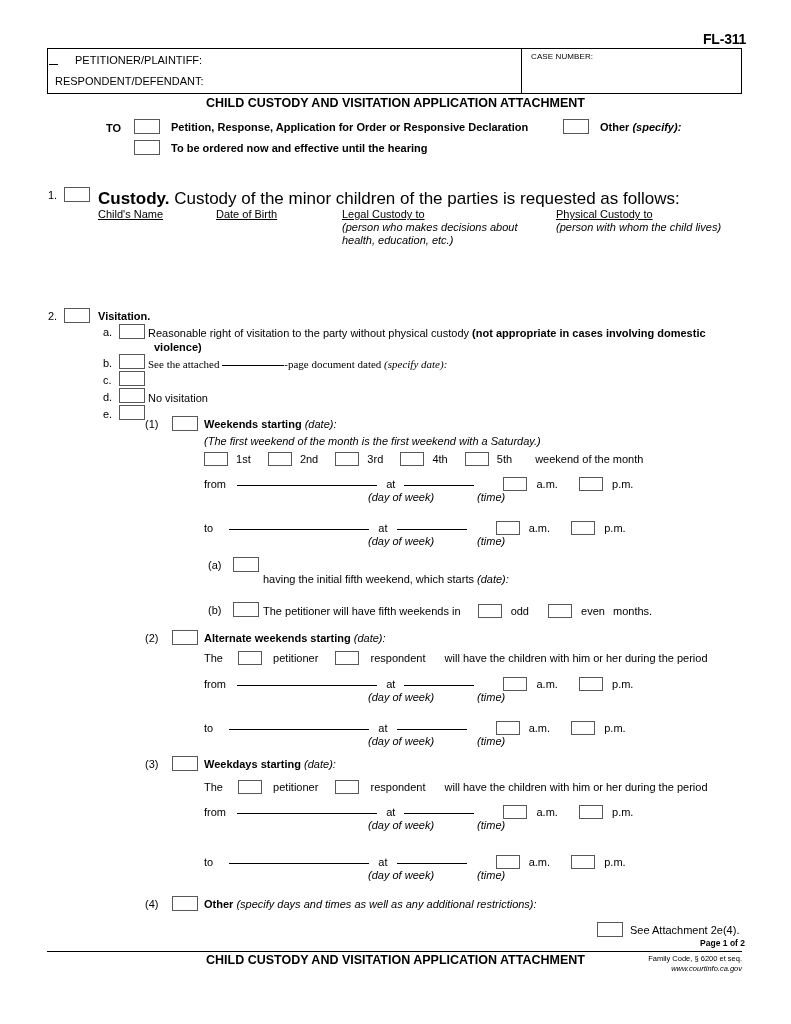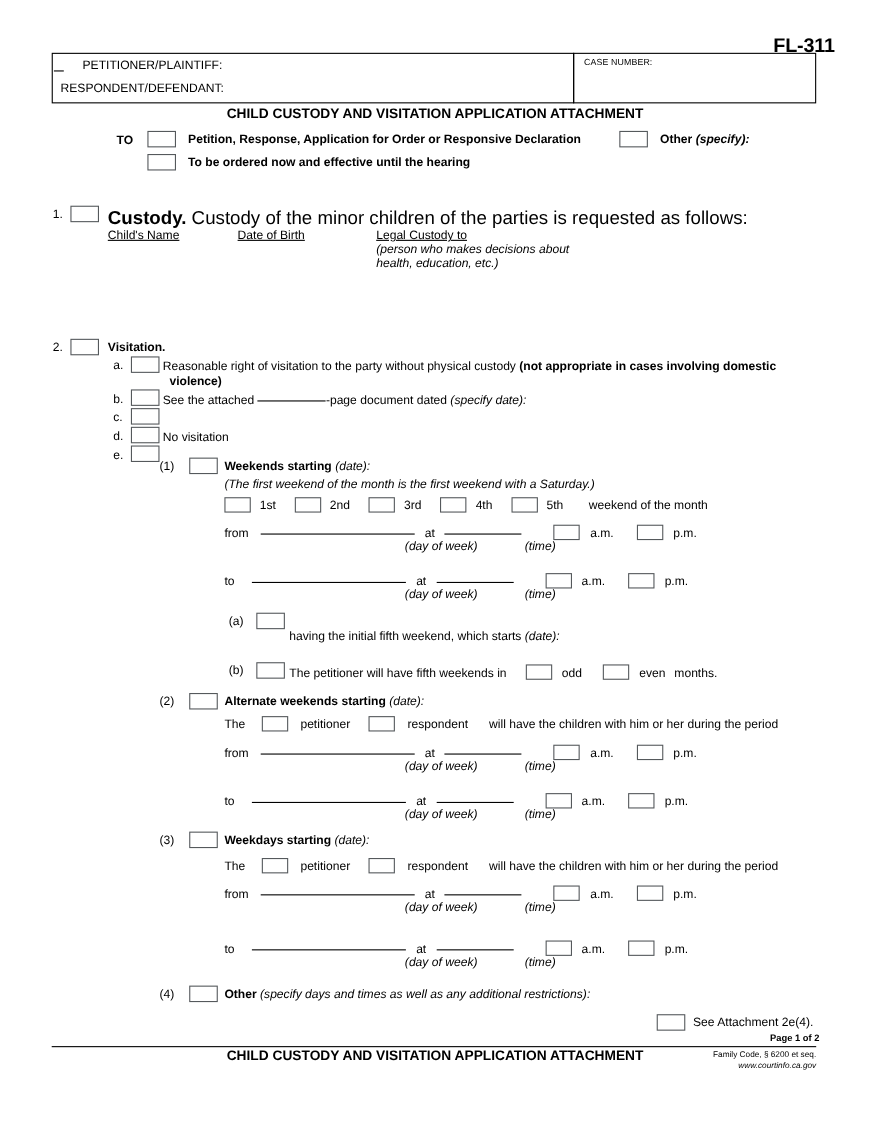--- a/index.html
+++ b/index.html
@@ -63,21 +63,21 @@
     color: #ff0000;
     font-weight: bold;
     font-size: 10.5px;
     line-height: 13px;
     text-align: center;
   }
 
   #form-number {
     left: 703px;
     top: 31px;
-    font-size: 18px;
+    font-size: 14px;
     font-weight: bold;
     letter-spacing: -0.2px;
   }
 
   
   #party-box {
     left: 47px;
     top: 48px;
     width: 475px;
     height: 46px;
@@ -152,21 +152,21 @@
 
   .sub-letter { font-size: 11px; }
   .sub-text   { font-size: 11px; line-height: 14px; }
 
   #v-a-l  { left: 103px; top: 326px; }
   #v-a-cb { left: 119px; top: 324px; }
   #v-a-t  { left: 148px; top: 326px; width: 600px; }
 
   #v-b-l  { left: 103px; top: 357px; }
   #v-b-cb { left: 119px; top: 354px; }
-  #v-b-t  { left: 148px; top: 357px; }
+  #v-b-t  { left: 148px; top: 357px; font-family: Liberation Serif, serif; }
 
   #v-c-l  { left: 103px; top: 374px; }
   #v-c-cb { left: 119px; top: 371px; }
   #v-c-t  { left: 148px; top: 374px; }
 
   #v-d-l  { left: 103px; top: 391px; }
   #v-d-cb { left: 119px; top: 388px; }
   #v-d-t  { left: 148px; top: 391px; }
 
   #v-e-l  { left: 103px; top: 408px; }
@@ -302,20 +302,24 @@
   <div class="abs" id="col-name">
     <span class="u">Child's Name</span>
   </div>
   <div class="abs" id="col-dob">
     <span class="u">Date of Birth</span>
   </div>
   <div class="abs" id="col-legal">
     <span class="u">Legal Custody to</span><br>
     <span class="i">(person who makes decisions about</span><br>
     <span class="i">health, education, etc.)</span>
+  </div>
+  <div class="abs" id="col-phys">
+    <span class="u">Physical Custody to</span><br>
+    <span class="i">(person with whom the child lives)</span>
   </div>
 
   <div class="abs" id="item2-num">2.</div>
   <span class="abs cb" id="item2-cb"></span>
   <div class="abs" id="item2-head">Visitation.</div>
 
   <div class="abs sub-letter" id="v-a-l">a.</div>
   <span class="abs cb" id="v-a-cb"></span>
   <div class="abs sub-text" id="v-a-t">
     <span>Reasonable right of visitation to the party without physical custody </span><span class="b">(not appropriate in cases involving domestic</span><br>

